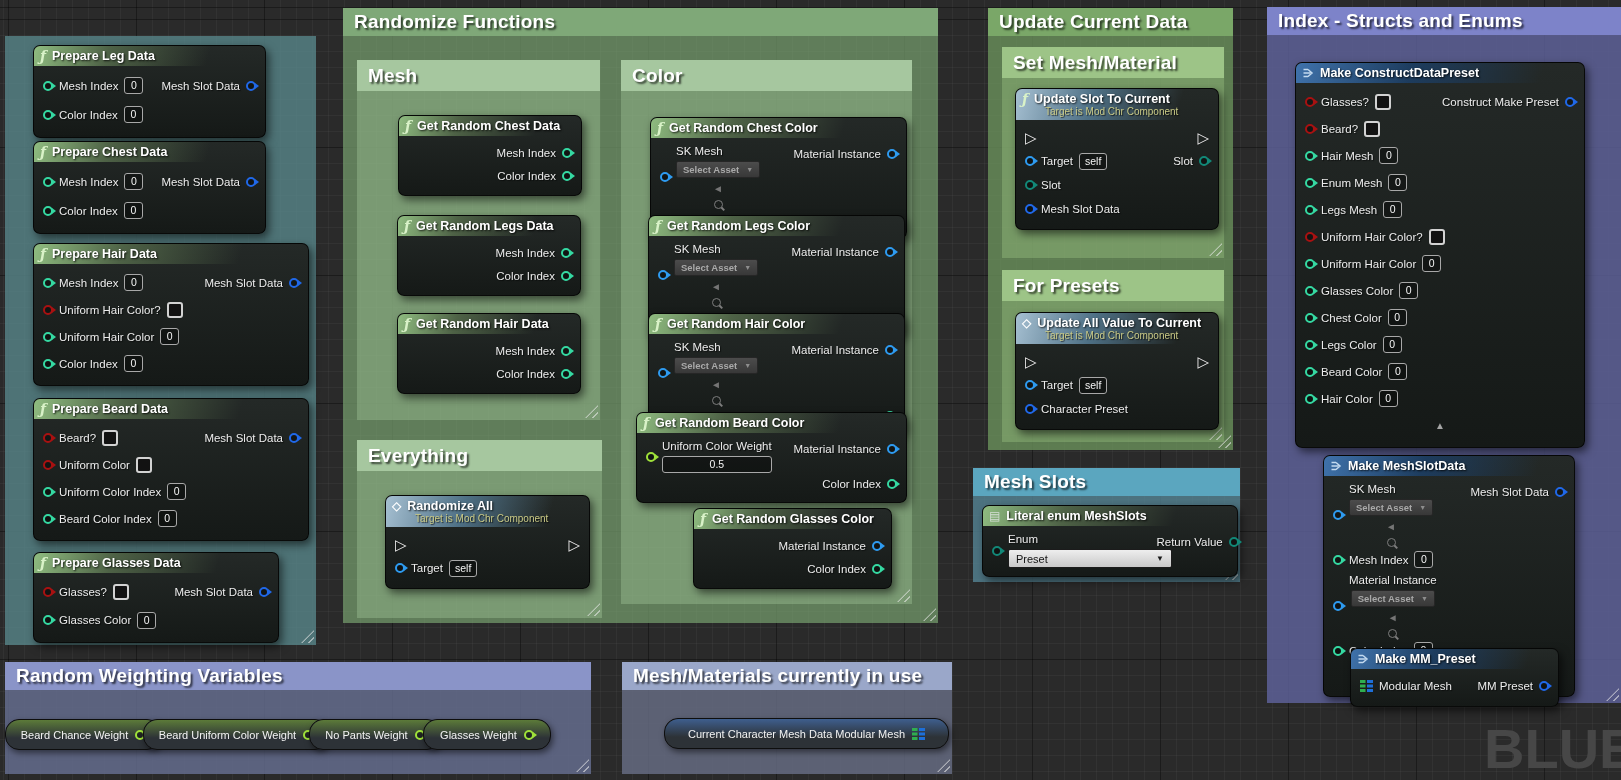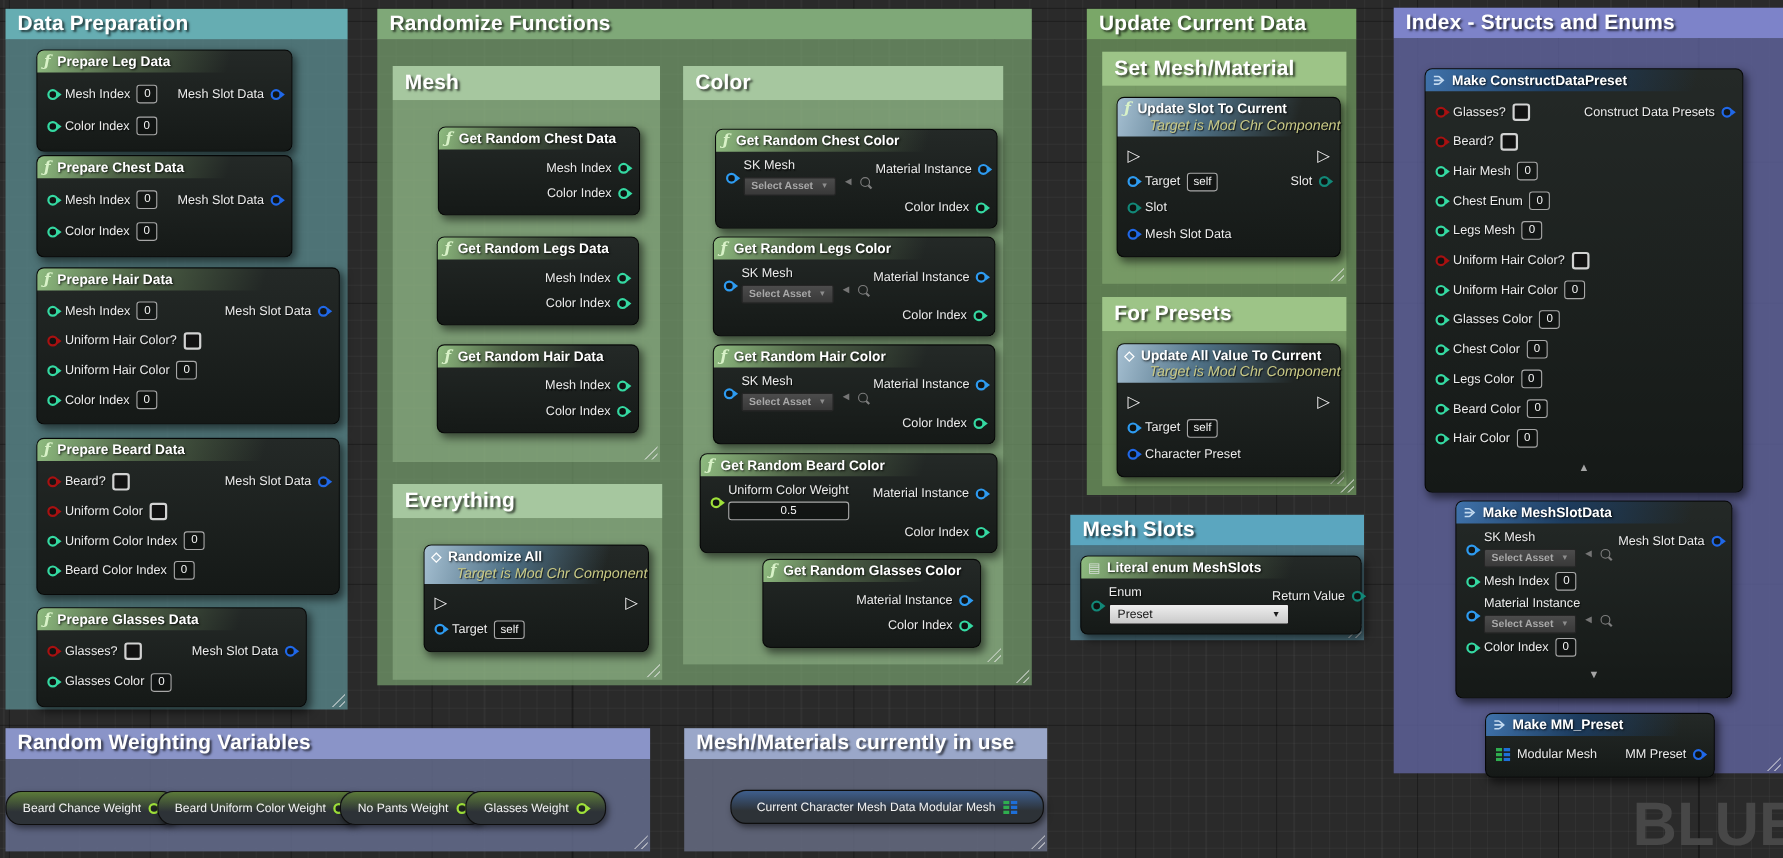--- a/index.html
+++ b/index.html
@@ -23,21 +23,21 @@
   .handle{position:absolute;right:2px;bottom:2px;width:13px;height:13px;
     background:repeating-linear-gradient(135deg, rgba(235,235,235,0.55) 0 1.5px, transparent 1.5px 4.5px);
     clip-path:polygon(100% 0,100% 100%,0 100%);}
   
   .node{position:absolute;z-index:3;background:linear-gradient(#232826,#14181六) no-repeat;
     background:linear-gradient(#242927,#151917);border:1px solid rgba(0,0,0,0.75);border-radius:7px;
     box-shadow:3px 4px 8px rgba(0,0,0,0.55);color:#e8e8e8;font-size:11.5px;}
   .nh{padding:3px 8px 3px 6px;border-radius:6px 6px 0 0;}
   .nh-row{display:flex;align-items:center;gap:6px;}
   .nt{font-weight:bold;font-size:12.5px;color:#fff;text-shadow:1px 1px 2px rgba(0,0,0,0.85);white-space:nowrap;}
-  .nsub{font-style:italic;font-size:13px;color:#c9c985;margin-left:23px;text-shadow:1px 1px 1px rgba(0,0,0,0.7);white-space:nowrap;}
+  .nsub{font-size:10px;color:#c9c985;margin-left:23px;text-shadow:1px 1px 1px rgba(0,0,0,0.7);white-space:nowrap;}
   .h-green{background:linear-gradient(105deg,#8fbc80 0%,#4e6246 32%,rgba(30,36,28,0) 75%);}
   .h-blue{background:linear-gradient(105deg,#a6c0d2 0%,#4e7085 38%,rgba(28,38,46,0) 80%);}
   .h-make{background:linear-gradient(105deg,#3f72ab 0%,#1d3c5e 40%,rgba(16,21,27,0) 85%);}
   .nic{line-height:1;}
   .nic-function{font-family:"DejaVu Serif",serif;font-style:italic;font-weight:bold;font-size:14px;color:#d9f2c8;}
   .nic-event{font-size:12px;color:#ffffff;font-weight:bold;}
   .nic-doc{font-size:12px;color:#d5ded5;}
   .mk-ic,.map-ic{display:block;flex:none;}
   .nrows{padding:5px 0 8px;--rh:24px;}
   .row{display:flex;align-items:center;justify-content:space-between;min-height:var(--rh);padding:0 9px;gap:8px;}
@@ -48,21 +48,21 @@
   .plabel{white-space:nowrap;color:#ececec;text-shadow:1px 1px 1px rgba(0,0,0,0.6);}
   .pin{width:6px;height:6px;border:2.5px solid var(--pc);border-radius:50%;background:rgba(0,0,0,0.4);
     position:relative;flex:none;}
   .pin::after{content:"";position:absolute;left:100%;top:50%;transform:translateY(-50%);margin-left:1px;
     border:3px solid transparent;border-left:4.5px solid var(--pc);}
   .pin-exec{color:#f2f2f2;font-size:15px;line-height:1;flex:none;text-shadow:0 0 1px #000;}
   .val{border:1px solid #a8a8a8;border-radius:3px;background:rgba(0,0,0,0.32);padding:0 5px;height:15px;
     line-height:15px;font-size:10.5px;color:#f4f4f4;min-width:7px;text-align:center;white-space:nowrap;}
   .check{width:12px;height:12px;border:2px solid #d2d2d2;border-radius:3px;background:#121212;flex:none;}
   .stack{display:flex;flex-direction:column;gap:4px;min-width:0;}
-  .selwrap{display:flex;align-items:flex-start;gap:6px;}
+  .selwrap{display:flex;align-items:center;gap:6px;flex-direction:column;}
   .selbox{background:linear-gradient(#4c4c4c,#383838);border:1px solid #262626;border-radius:2px;
     color:#a9a9a9;font-size:9.5px;font-weight:bold;padding:2px 6px;display:flex;align-items:center;gap:7px;white-space:nowrap;}
   .selbox .dd{font-size:7px;color:#8d8d8d;}
   .iarrow{color:#757575;font-size:10px;line-height:1;}
   .lens{width:7px;height:7px;border:1.5px solid #7d7d7d;border-radius:50%;position:relative;flex:none;}
   .lens::after{content:"";position:absolute;width:4px;height:1.5px;background:#7d7d7d;left:6px;top:7px;transform:rotate(45deg);}
   .enumdd{background:linear-gradient(#eeeeee,#c9c9c9);border:1px solid #1c1c1c;border-radius:2px;color:#141414;
     font-size:11px;height:17px;width:148px;padding:0 7px;display:flex;align-items:center;justify-content:space-between;}
   .enumdd .dd{font-size:8px;color:#1a1a1a;}
   .collapse{width:100%;text-align:center;color:#a5a5a5;font-size:10px;line-height:1;}
@@ -73,23 +73,20 @@
   .pill::before{content:"";position:absolute;inset:0;border-radius:14px;
     background:linear-gradient(180deg,var(--ac),transparent 62%);opacity:0.55;pointer-events:none;}
   .pill>*{position:relative;z-index:1;}
 </style>
 </head>
 <body>
 
 <div id="stage">
   <div class="watermark">BLUEP</div>
 <div class="comment" style="left: 5px; top: 8px; width: 311px; height: 637px;">
-      <div class="c-head" style="background: rgb(102, 173, 178);">
-        <span>Data Preparation</span>
-      </div>
       <div class="c-body" style="background: rgba(86, 130, 134, 0.84);"></div>
       <div class="handle"></div>
     </div>
     <div class="comment" style="left: 343px; top: 8px; width: 595px; height: 615px;">
       <div class="c-head" style="background: rgb(127, 168, 120);">
         <span>Randomize Functions</span>
       </div>
       <div class="c-body" style="background: rgba(118, 158, 110, 0.72);"></div>
       <div class="handle"></div>
     </div>
@@ -692,42 +689,42 @@
         </div>
       </div>
       <div class="nrows" style="--rh: 27px;">
         <div class="row">
           <div class="cell l">
             <span class="pin" style="--pc: #a81111;"></span>
             <span class="plabel">Glasses?</span>
             <span class="check"></span>
           </div>
           <div class="cell r">
-            <span class="plabel">Construct Data Presets</span>
+            <span class="plabel">Construct Make Preset</span>
             <span class="pin" style="--pc: #2068e8;"></span>
           </div>
         </div>
         <div class="row">
           <div class="cell l">
             <span class="pin" style="--pc: #a81111;"></span>
             <span class="plabel">Beard?</span>
             <span class="check"></span>
           </div>
         </div>
         <div class="row">
           <div class="cell l">
             <span class="pin" style="--pc: #35d9a2;"></span>
             <span class="plabel">Hair Mesh</span>
             <span class="val">0</span>
           </div>
         </div>
         <div class="row">
           <div class="cell l">
             <span class="pin" style="--pc: #35d9a2;"></span>
-            <span class="plabel">Chest Enum</span>
+            <span class="plabel">Enum Mesh</span>
             <span class="val">0</span>
           </div>
         </div>
         <div class="row">
           <div class="cell l">
             <span class="pin" style="--pc: #35d9a2;"></span>
             <span class="plabel">Legs Mesh</span>
             <span class="val">0</span>
           </div>
         </div>

